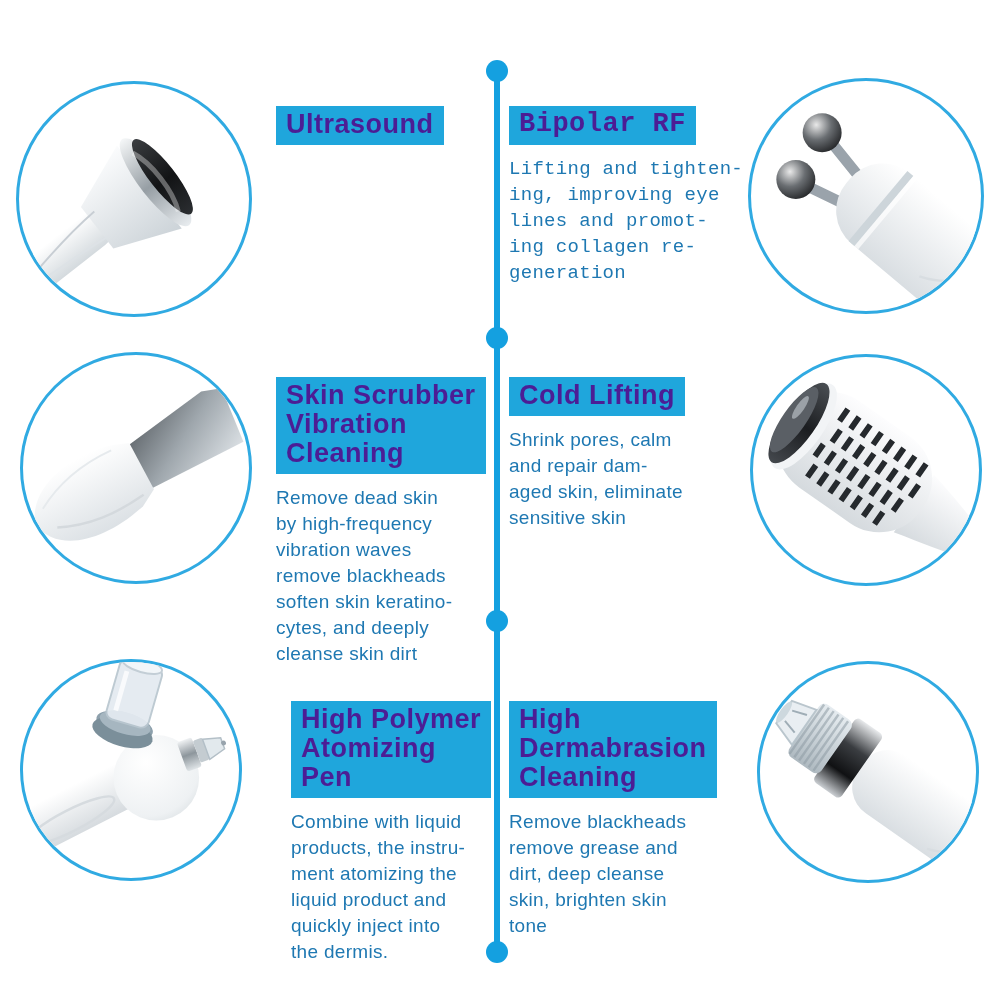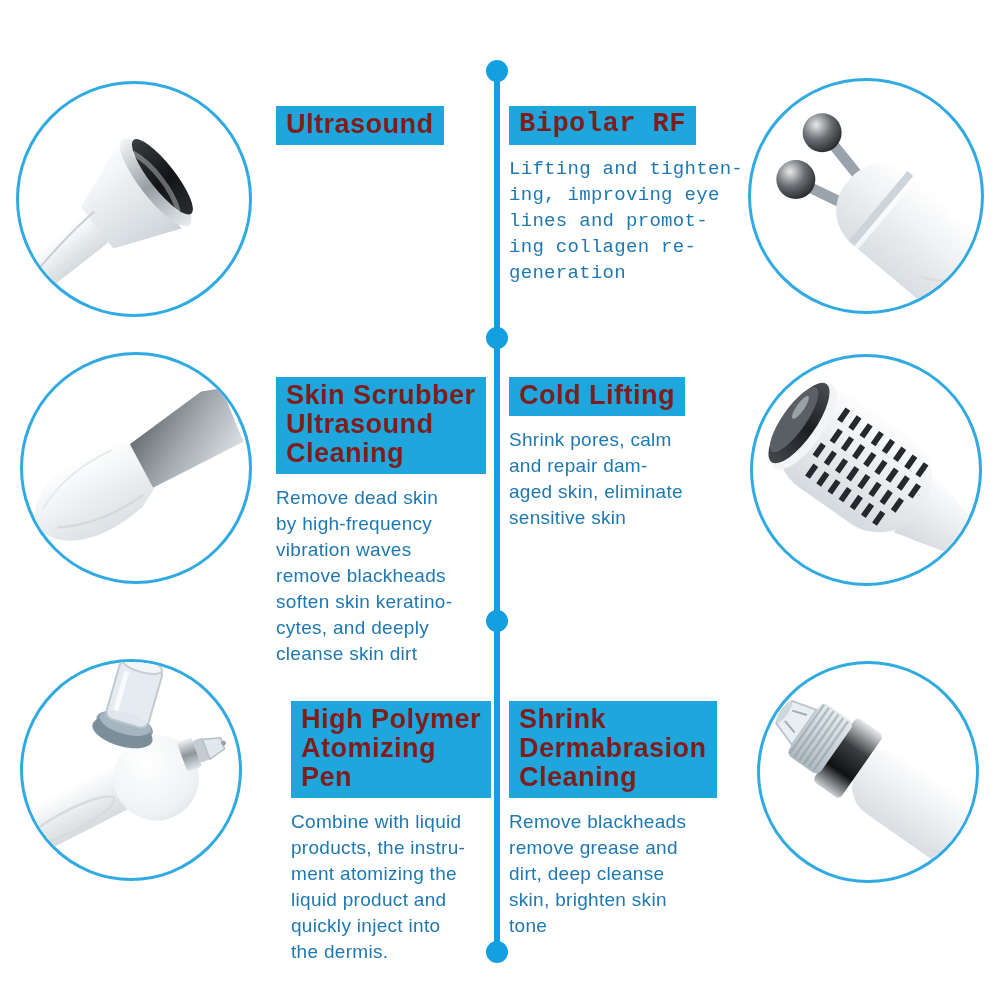--- a/index.html
+++ b/index.html
@@ -28,21 +28,21 @@
   
   .block{position:absolute;}
   .b0{left:276px;top:106px;width:222px;}
   .b1{left:509px;top:106px;width:246px;font-family:Liberation Mono, monospace;}
   .b2{left:276px;top:377px;width:222px;}
   .b3{left:509px;top:377px;width:246px;}
   .b4{left:291px;top:701px;width:222px;}
   .b5{left:509px;top:701px;width:246px;}
 
   .title-box{
-    display:inline-block;background:#1FA6DC;color:#7f1d1d;
+    display:inline-block;background:#1FA6DC;color:#4c1d95;
     font-size:27px;line-height:29px;font-weight:bold;letter-spacing:0.5px;
     padding:4px 10px 6px 10px;white-space:pre-line;
   }
   .desc{
     margin-top:11px;color:#1E78B2;
     font-size:19px;line-height:26px;letter-spacing:0.3px;
     white-space:pre-line;
   }
 </style>
 </head>
@@ -244,21 +244,21 @@
     <div class="title-box">Bipolar RF</div>
     <div class="desc">Lifting and tighten-
 ing, improving eye
 lines and promot-
 ing collagen re-
 generation</div>
   </div>
 
   <div class="block b2">
     <div class="title-box">Skin Scrubber
-Ultrasound
+Vibration
 Cleaning</div>
     <div class="desc">Remove dead skin
 by high-frequency
 vibration waves
 remove blackheads
 soften skin keratino-
 cytes, and deeply
 cleanse skin dirt</div>
   </div>
 
@@ -276,21 +276,21 @@
 Pen</div>
     <div class="desc">Combine with liquid
 products, the instru-
 ment atomizing the
 liquid product and
 quickly inject into
 the dermis.</div>
   </div>
 
   <div class="block b5">
-    <div class="title-box">Shrink
+    <div class="title-box">High
 Dermabrasion
 Cleaning</div>
     <div class="desc">Remove blackheads
 remove grease and
 dirt, deep cleanse
 skin, brighten skin
 tone</div>
   </div>
 
 </div>

